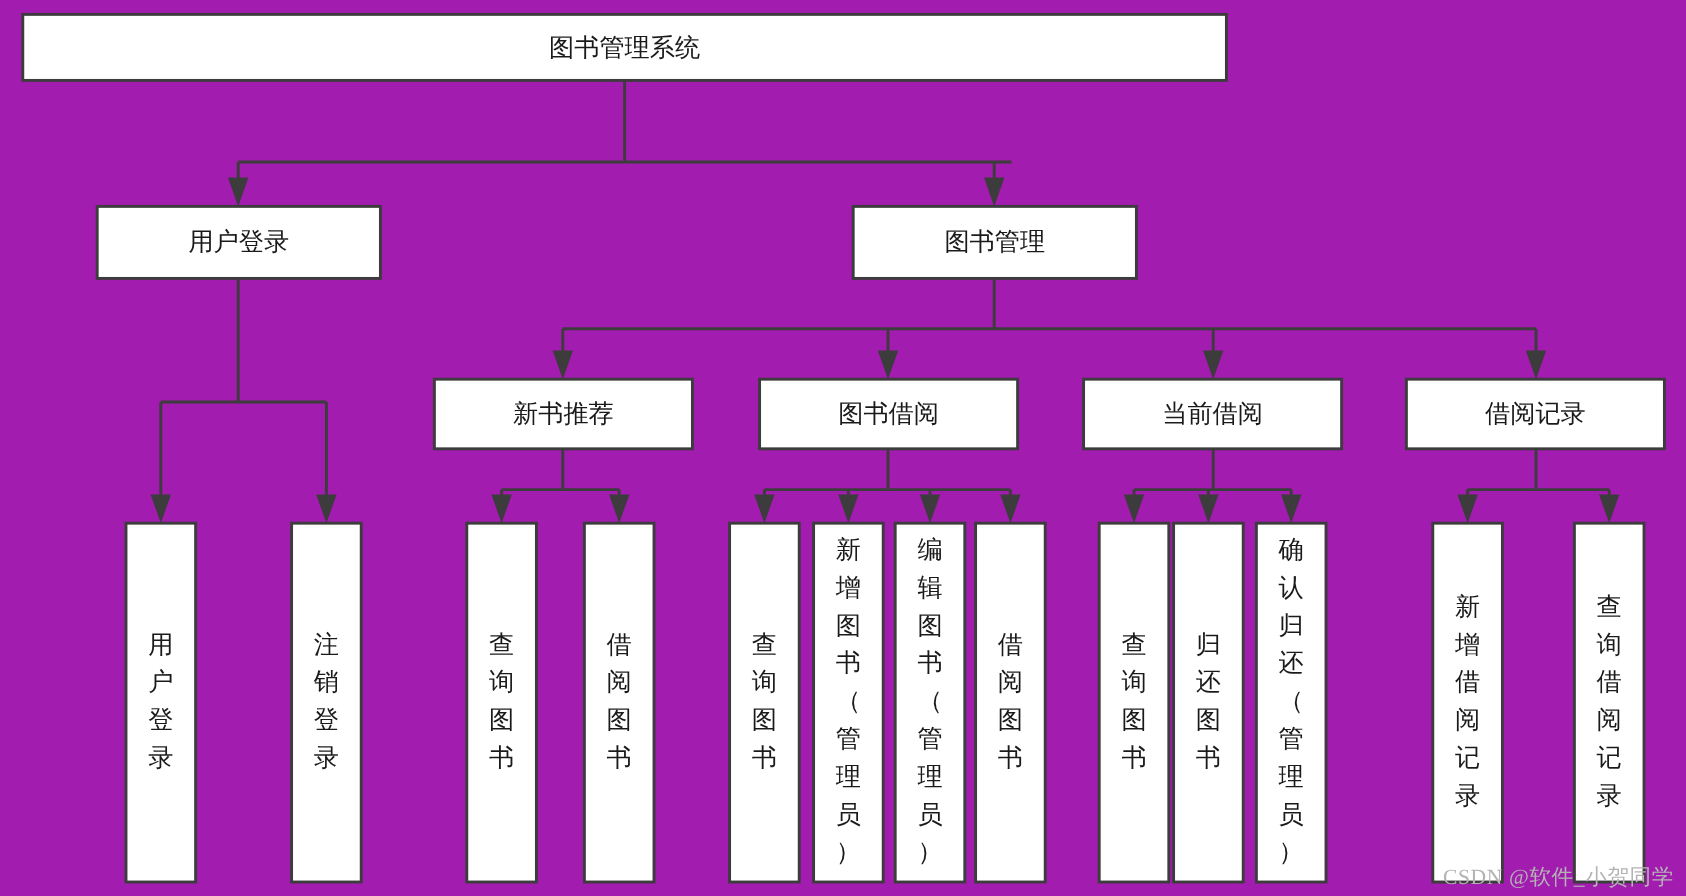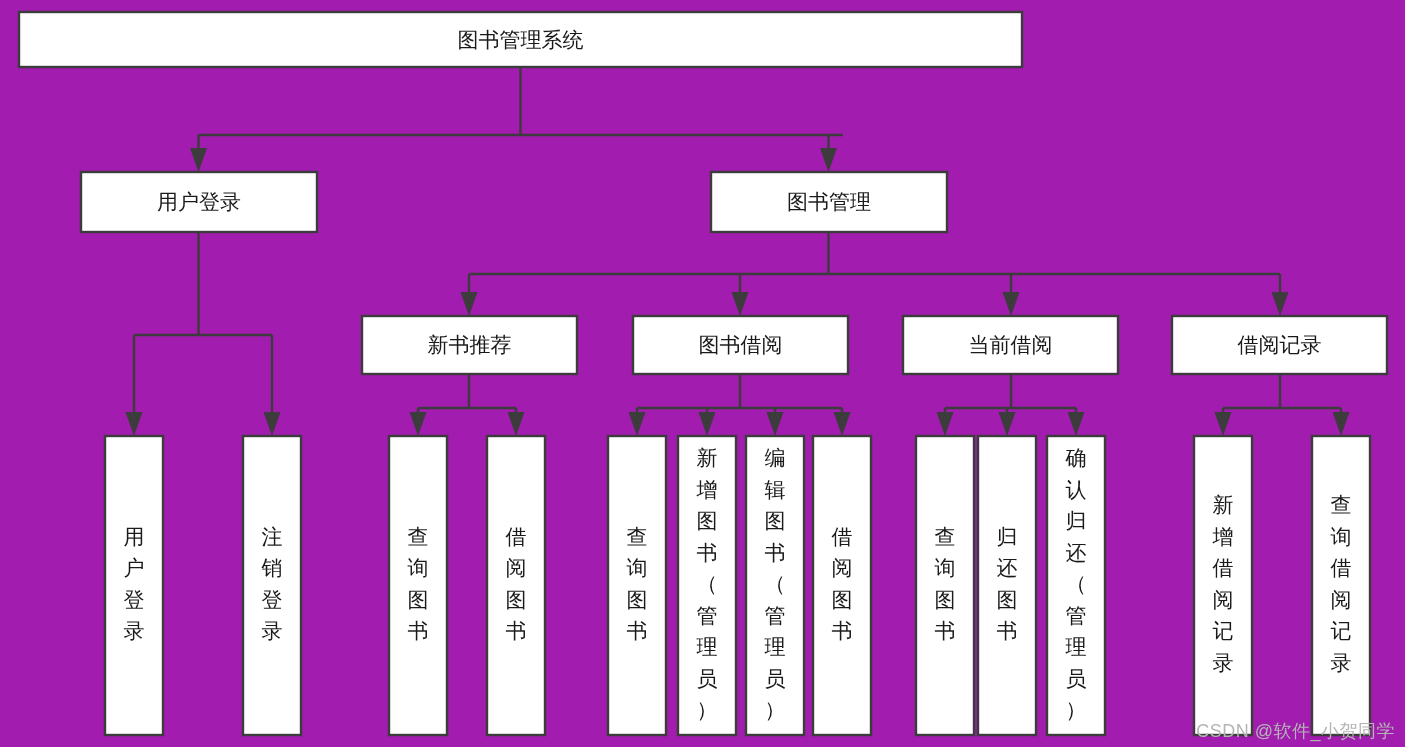--- a/index.html
+++ b/index.html
@@ -53,21 +53,21 @@
     font-size: 21px;
     fill: #1a1a1a;
     text-anchor: middle;
     dominant-baseline: middle;
     white-space: pre;
   }
   .watermark-text {
     position: absolute;
     right: 10px;
     bottom: 4px;
-    font-family: Liberation Sans, sans-serif;
+    font-family: Liberation Serif, serif;
     font-size: 18px;
     color: #b4b4b4;
     letter-spacing: 0.5px;
     user-select: none;
     pointer-events: none;
     white-space: nowrap;
   }
 </style>
 </head>
 <body>

